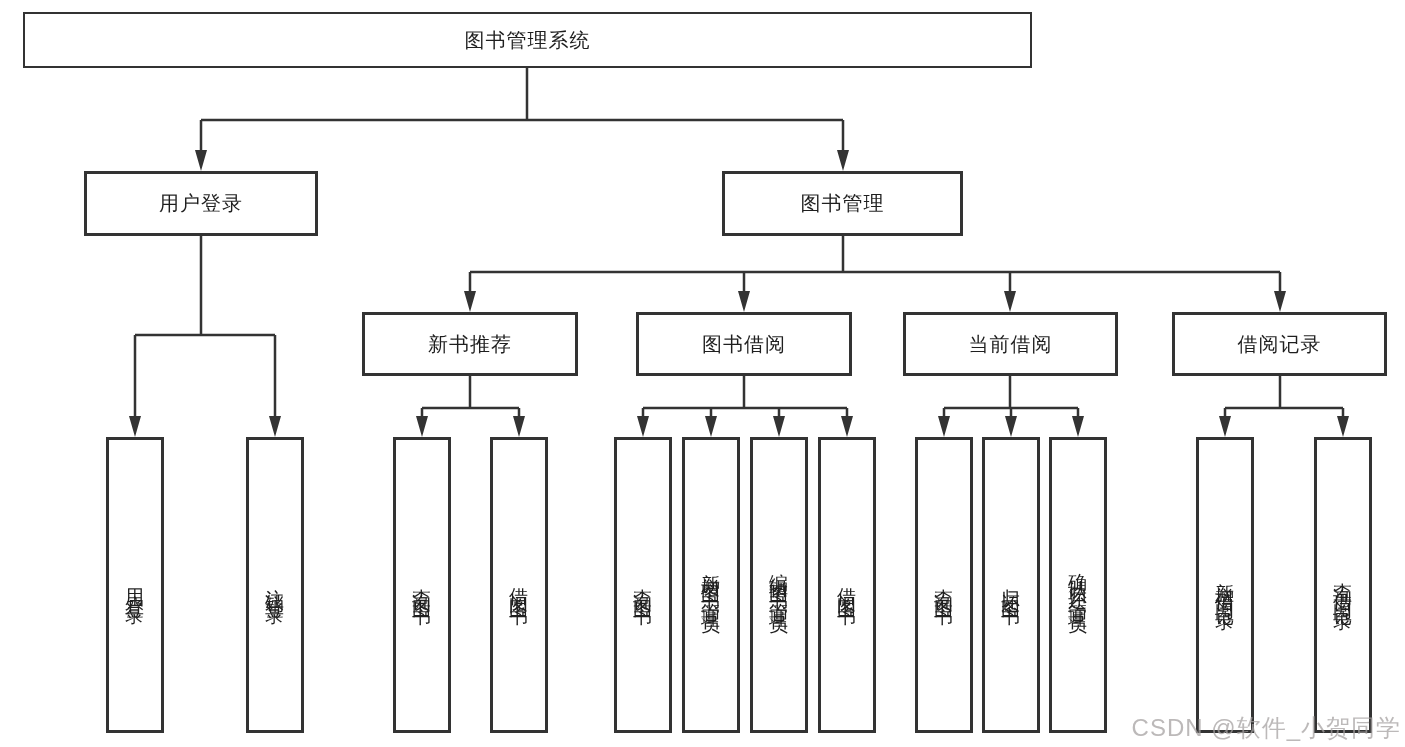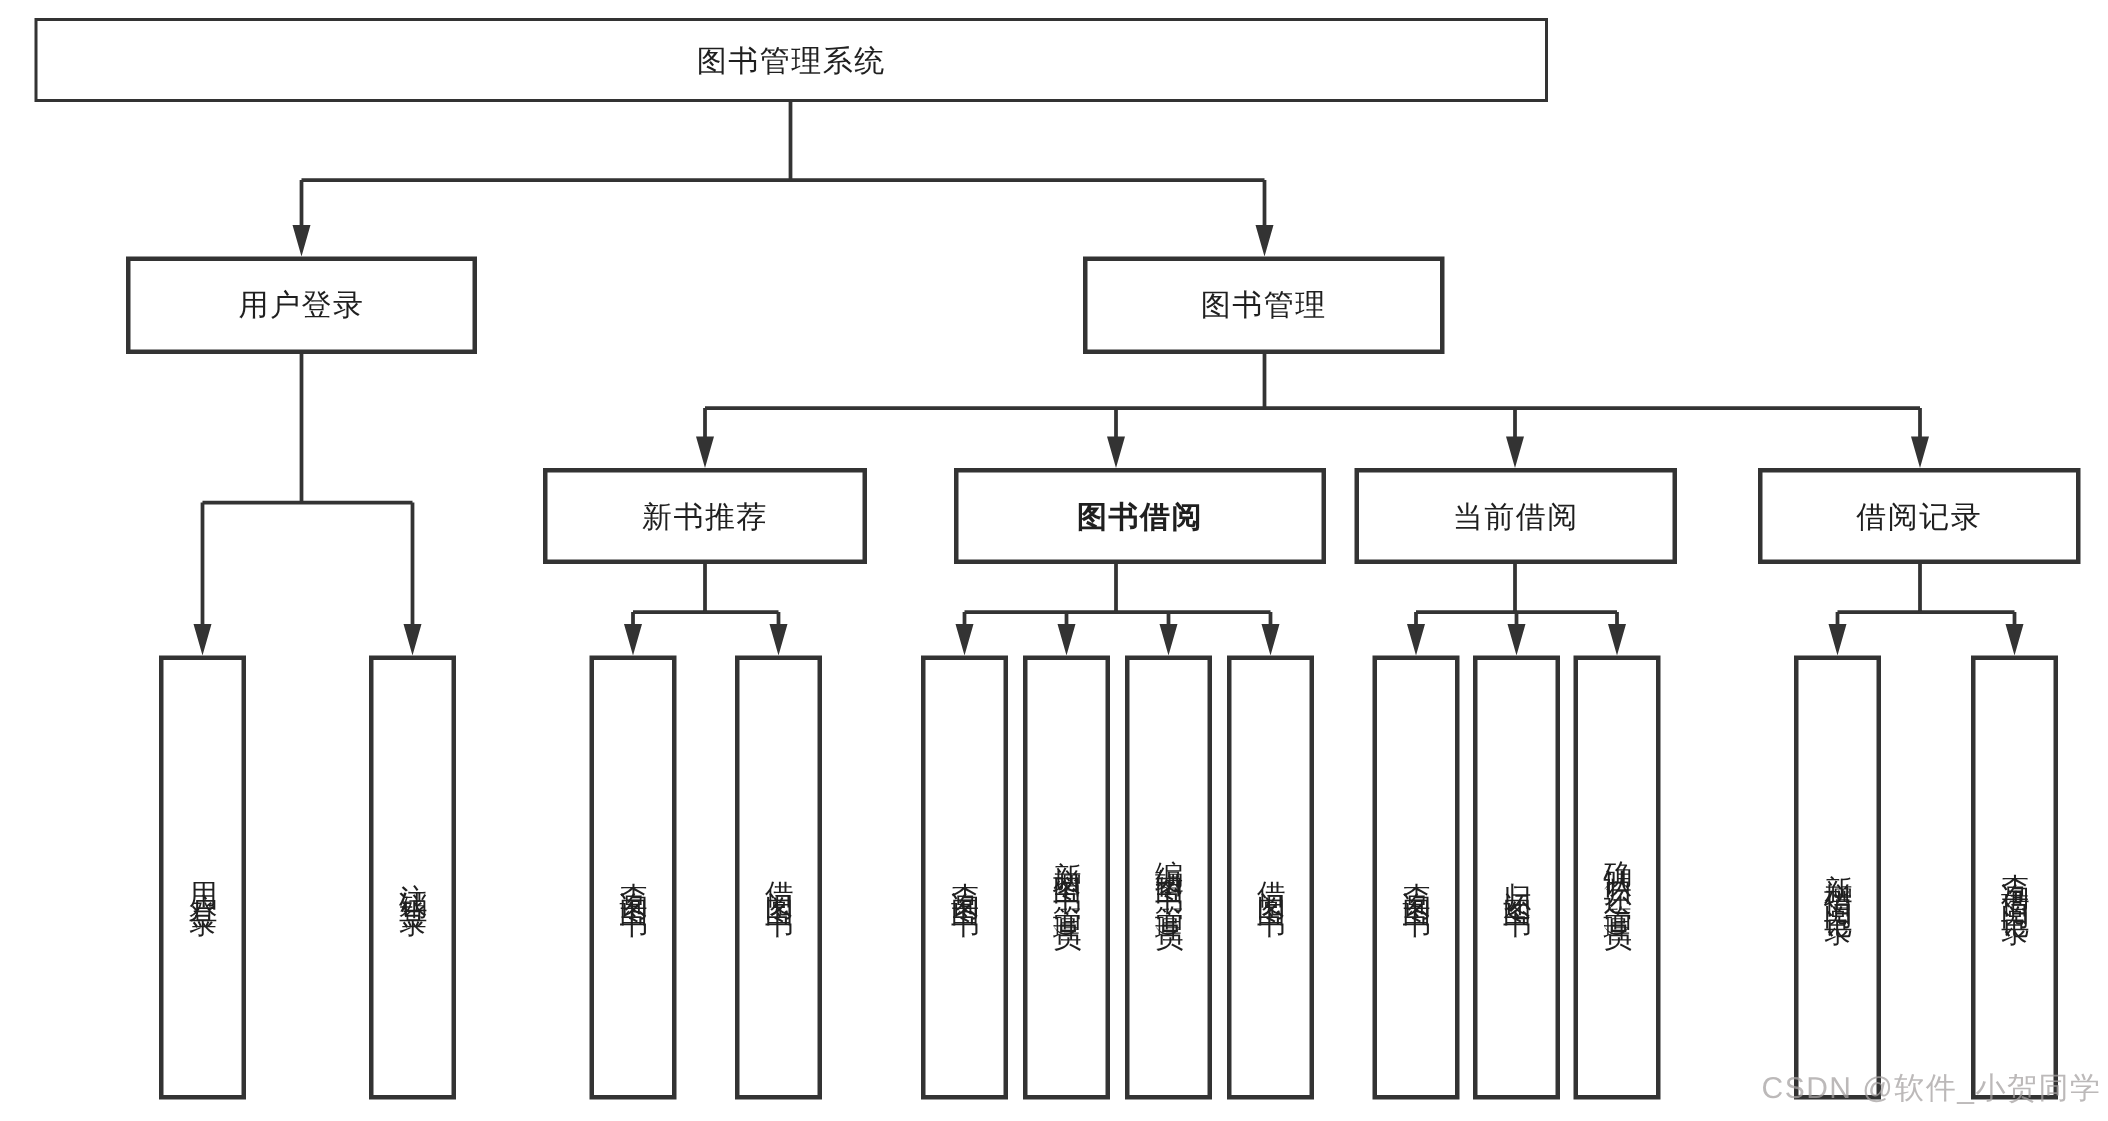--- a/index.html
+++ b/index.html
@@ -22,21 +22,21 @@
     font-size:19px;
     writing-mode:vertical-rl;
     text-orientation:mixed;
     letter-spacing:6px;
     line-height:1;
     text-align:center;
   }
   .watermark{
     position:absolute;z-index:3;
     right:4px;top:712px;
-    font-size:20px;
+    font-size:24px;
     color:rgba(165,162,162,0.75);
     letter-spacing:1px;
     white-space:nowrap;
   }
 </style>
 </head>
 <body>
 
 <div id="stage">
 
@@ -67,21 +67,21 @@
       <path d="M1219 416 L1231 416 L1225 437 Z M1337 416 L1349 416 L1343 437 Z"></path>
     </g>
   </svg>
 
   <div class="node h root" style="left:23px;top:12px;width:1009px;height:56px;">图书管理系统</div>
 
   <div class="node h" style="left:84px;top:171px;width:234px;height:65px;">用户登录</div>
   <div class="node h" style="left:362px;top:312px;width:216px;height:64px;">新书推荐</div>
 
   <div class="node h" style="left:722px;top:171px;width:241px;height:65px;">图书管理</div>
-  <div class="node h" style="left:636px;top:312px;width:248px;height:64px;font-weight:bold;">图书借阅</div>
+  <div class="node h" style="left:636px;top:312px;width:216px;height:64px;">图书借阅</div>
   <div class="node h" style="left:1172px;top:312px;width:215px;height:64px;">借阅记录</div>
   <div class="node h" style="left:903px;top:312px;width:215px;height:64px;">当前借阅</div>
 
   <div class="node leaf" style="left:106px;top:437px;width:58px;height:296px;">用户登录</div>
   <div class="node leaf" style="left:246px;top:437px;width:58px;height:296px;">注销登录</div>
 
   <div class="node leaf" style="left:393px;top:437px;width:58px;height:296px;">查询图书</div>
   <div class="node leaf" style="left:490px;top:437px;width:58px;height:296px;">借阅图书</div>
 
   <div class="node leaf" style="left:614px;top:437px;width:58px;height:296px;">查询图书</div>

